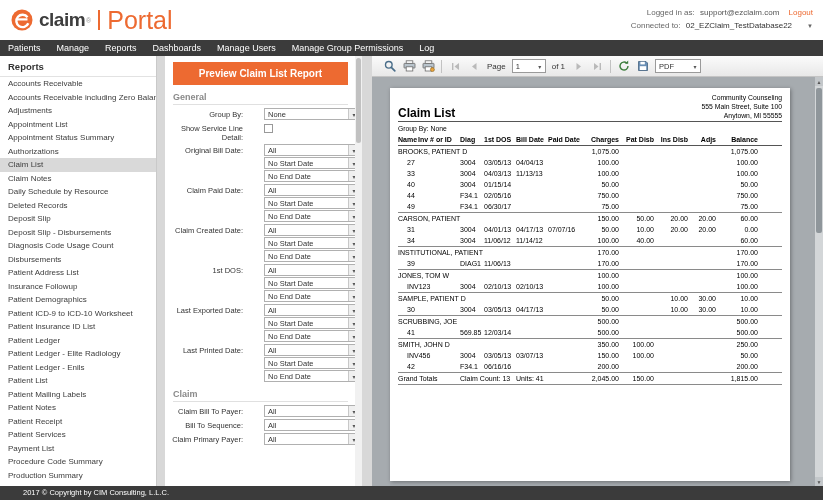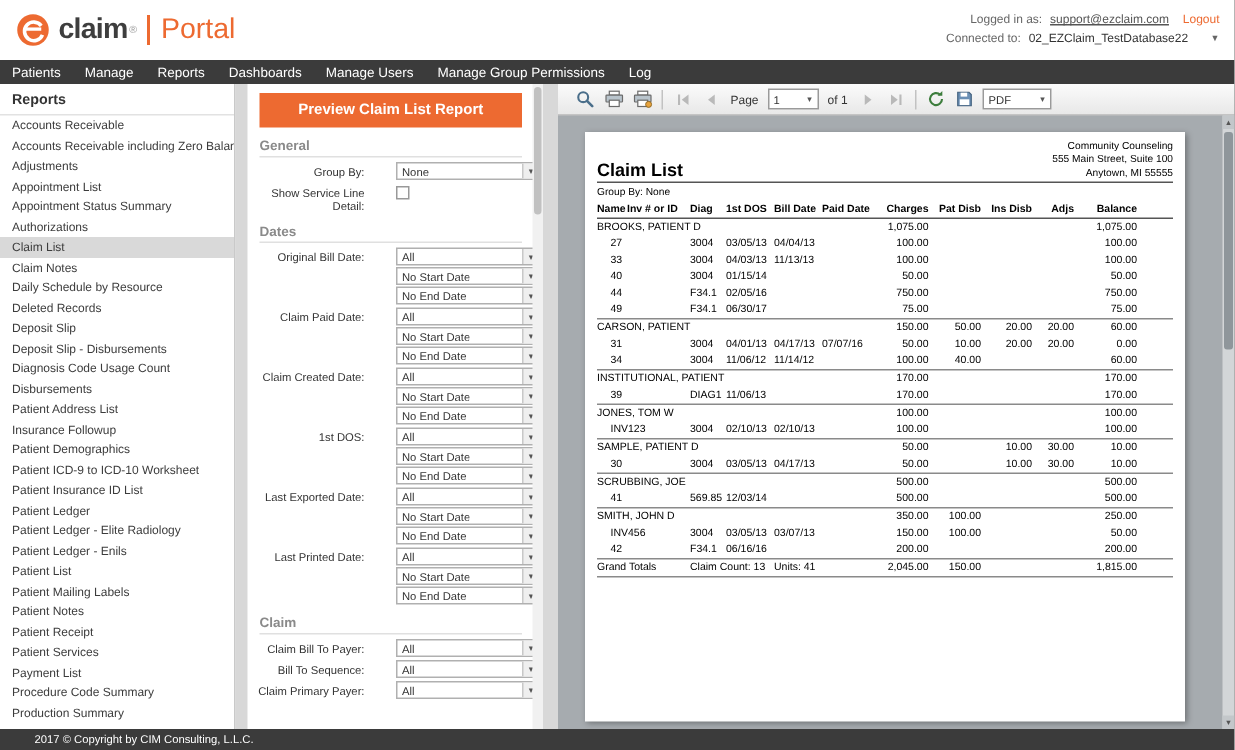--- a/index.html
+++ b/index.html
@@ -8,23 +8,23 @@
   body { font-family:"Liberation Sans", sans-serif; }
   .app { position:relative; width:823px; height:500px; background:#d8d8d8; overflow:hidden; margin:0 auto; }
 
   
   .app-header { position:absolute; top:0; left:0; right:0; height:40px; background:#fff; display:flex; align-items:center; justify-content:space-between; padding:0 10px; }
   .logo { display:flex; align-items:center; }
   .logo-mark { display:flex; align-items:center; margin-right:5px; }
   .logo-claim { font-size:19px; font-weight:bold; color:#3e3e3e; letter-spacing:-0.5px; }
   .logo-reg { font-size:7px; color:#999; vertical-align:top; margin-left:1px; }
   .logo-divider { width:2px; height:20px; background:var(--accent,#ed6a31); margin:0 7px; }
-  .logo-portal { font-size:19px; color:var(--accent,#ed6a31); }
+  .logo-portal { font-size:25px; color:var(--accent,#ed6a31); }
   .account { text-align:right; font-size:8px; color:#666; line-height:1.6; }
-  .account .email { color:#555; margin-left:3px;text-decoration:underline; }
+  .account .email { color:#555; margin-left:3px; }
   .logout { color:var(--accent,#ed6a31); margin-left:7px; text-decoration:none; cursor:pointer; }
   .db-select { display:inline-flex; align-items:center; gap:15px; color:#333; cursor:pointer; margin-left:3px; }
   .db-caret { font-size:6px; color:#666; }
 
   
   .main-nav { position:absolute; top:40px; left:0; right:0; height:16px; background:var(--nav-bg,#3b3b3b); display:flex; }
   .nav-item { color:#fff; font-size:9px; line-height:16px; padding:0 8px; cursor:pointer; white-space:nowrap; }
 
   
   .sidebar { position:absolute; top:56px; bottom:14px; left:0; width:157px; background:#fff; border-right:1px solid #c9c9c9; overflow:hidden; }
@@ -180,21 +180,20 @@
             </div>
           </div>
           <div class="form-row">
             <div class="form-label">Show Service Line Detail:</div>
             <div class="form-controls">
               <span class="checkbox"></span>
             </div>
           </div>
         </div>
         <div class="form-section">
-          <div class="section-title">Dates</div>
           <div class="form-row">
             <div class="form-label">Original Bill Date:</div>
             <div class="form-controls">
               <div class="select">
                 <span class="sel-text">All</span>
                 <span class="sel-caret">▾</span>
               </div>
               <div class="select">
                 <span class="sel-text">No Start Date</span>
                 <span class="sel-caret">▾</span>

